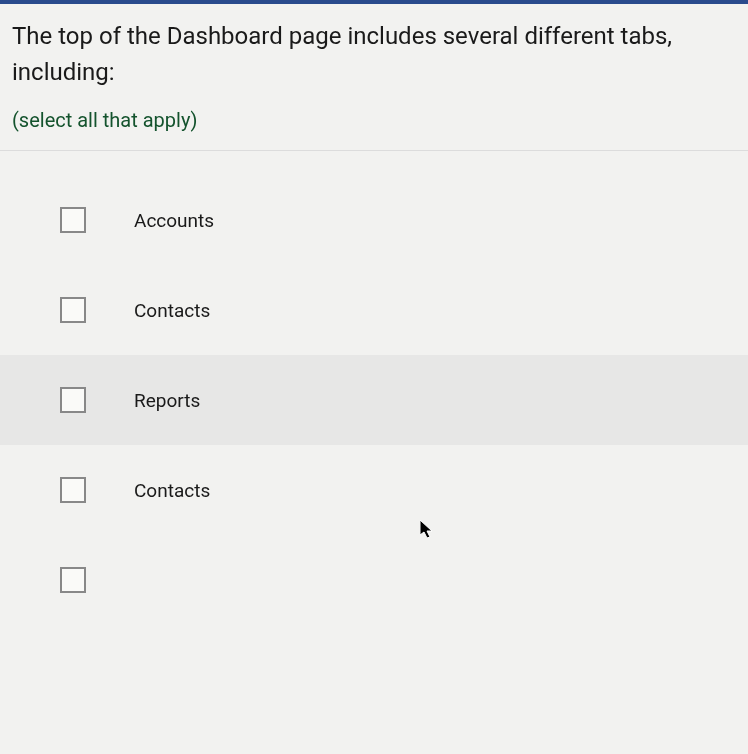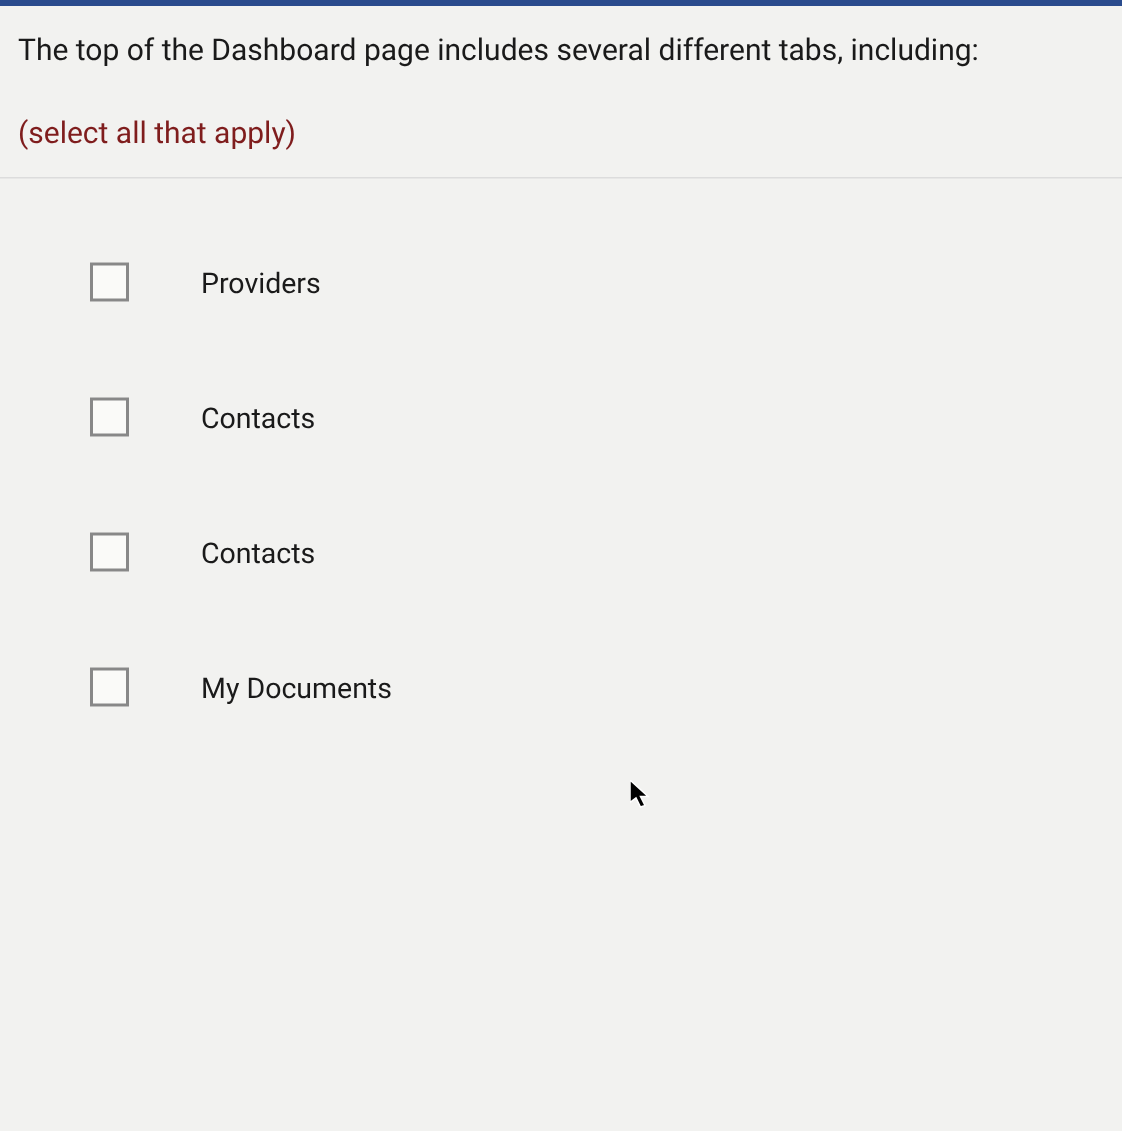--- a/index.html
+++ b/index.html
@@ -22,29 +22,29 @@
     .top-border {
       height: 4px;
       background: #2a4b8d;
       width: 100%;
     }
     .question-section {
       padding: 14px 12px 18px 12px;
       border-bottom: 1px solid #dcdcdc;
     }
     .question-text {
-      font-size: 20px;
+      font-size: 24px;
       color: #1a1a1a;
       line-height: 1.5;
       font-weight: 400;
     }
     .instruction-text {
       font-size: 20px;
-      color: #7f1d1d;
-      margin-top: 28px;
+      color: #14532d;
+      margin-top: 18px;
       font-weight: 400;
     }
     .options-list {
       padding-top: 24px;
     }
     .option-row {
       display: flex;
       align-items: center;
       padding: 30px 0 30px 60px;
       min-height: 90px;
@@ -80,32 +80,35 @@
   <div class="top-border"></div>
 
   <div class="question-section">
     <div class="question-text">The top of the Dashboard page includes several different tabs, including:</div>
     <div class="instruction-text">(select all that apply)</div>
   </div>
 
   <div class="options-list">
     <div class="option-row">
       <div class="checkbox"></div>
-      <div class="option-label">Providers</div>
+      <div class="option-label">Accounts</div>
+    </div>
+    <div class="option-row">
+      <div class="checkbox"></div>
+      <div class="option-label">Contacts</div>
+    </div>
+    <div class="option-row highlighted">
+      <div class="checkbox"></div>
+      <div class="option-label">Reports</div>
     </div>
     <div class="option-row">
       <div class="checkbox"></div>
       <div class="option-label">Contacts</div>
     </div>
     <div class="option-row">
       <div class="checkbox"></div>
-      <div class="option-label">Contacts</div>
-    </div>
-    <div class="option-row">
-      <div class="checkbox"></div>
-      <div class="option-label">My Documents</div>
     </div>
   </div>
 
   <svg class="cursor" width="16" height="20" viewBox="0 0 16 20">
     <path d="M 0 0 L 0 15 L 4 12 L 7 18 L 10 17 L 7 11 L 12 11 Z" fill="#000" stroke="#fff" stroke-width="1"></path>
   </svg>
 </div>
 
 </body></html>

